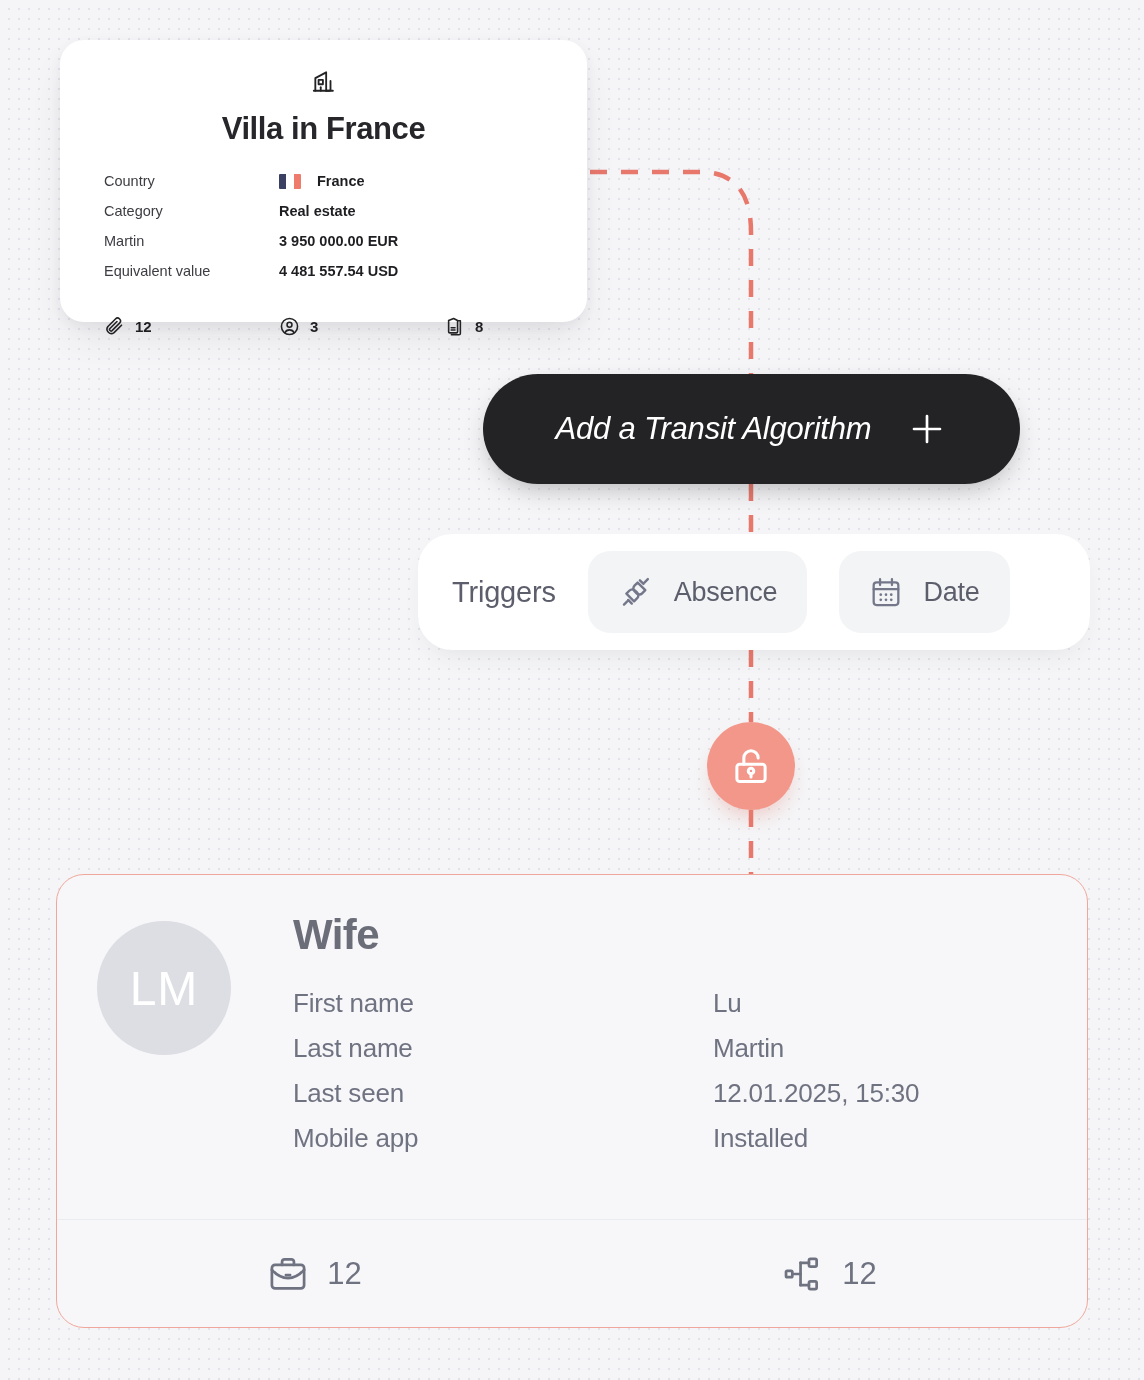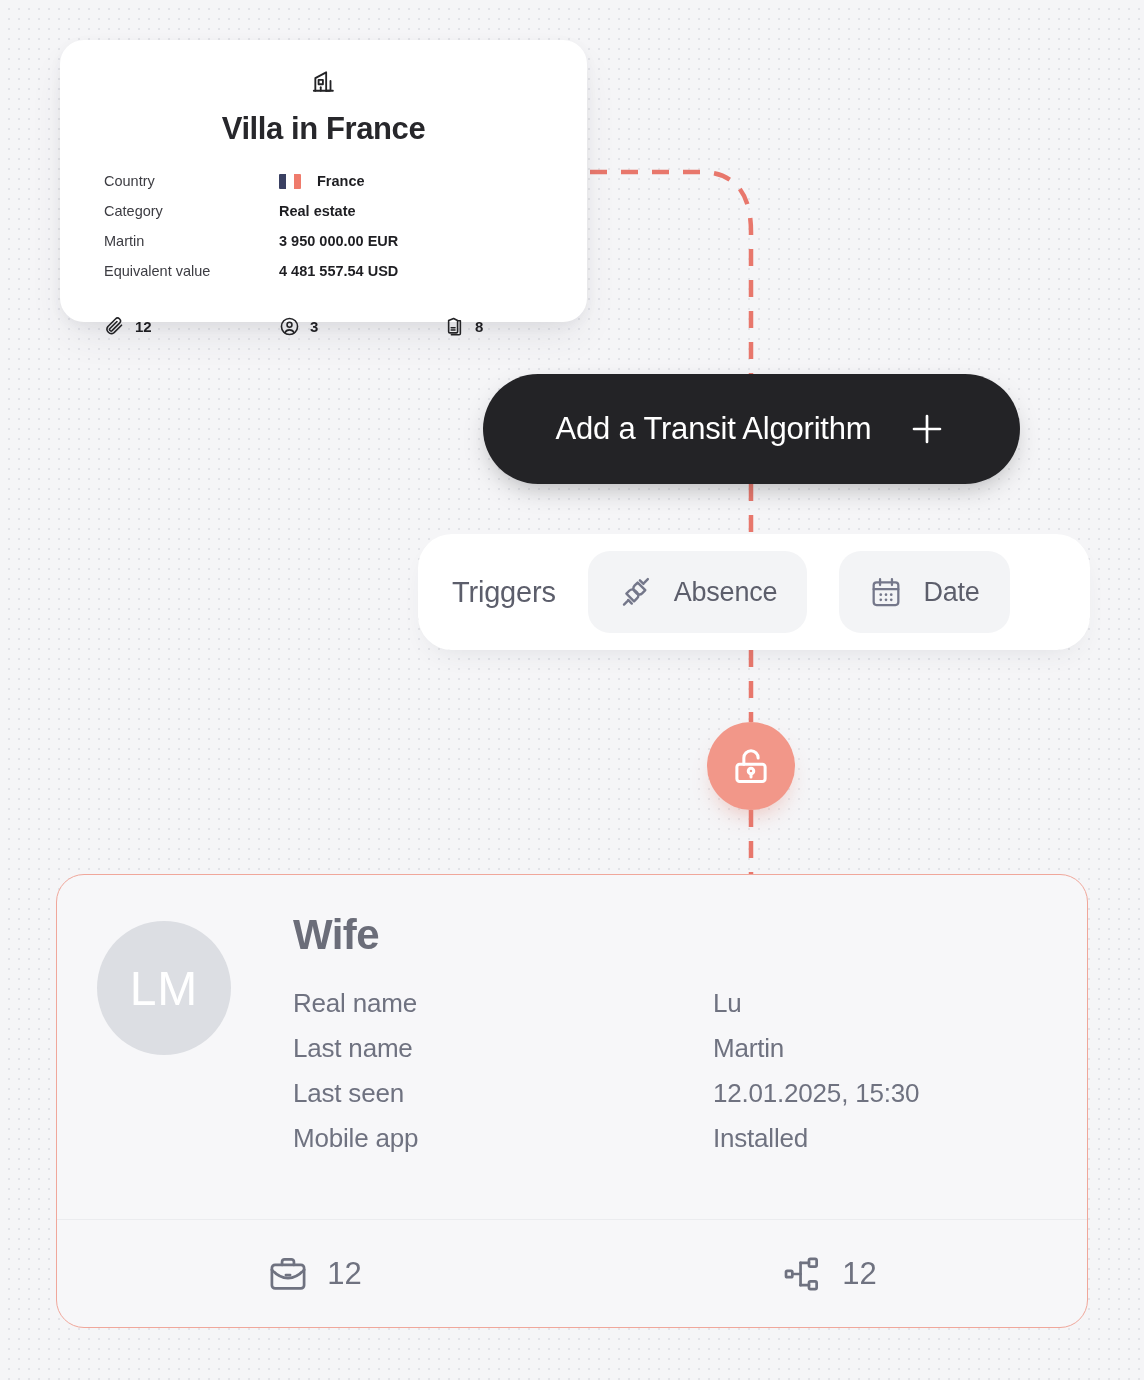--- a/index.html
+++ b/index.html
@@ -128,20 +128,21 @@
     background: #232326;
     border-radius: 55px;
     border: none;
     display: flex;
     align-items: center;
     justify-content: center;
     gap: 36px;
     cursor: pointer;
     z-index: 3;
     box-shadow: 0 10px 26px -8px rgba(35,35,38,0.35);
+    font-style: italic;
   }
 
   .add-algo-btn .label {
     color: #ffffff;
     font-size: 31px;
     font-weight: 400;
     letter-spacing: -0.2px;
   }
 
   
@@ -447,21 +448,21 @@
     <div class="person-body">
 
       <div class="avatar">
         <span>LM</span>
       </div>
 
       <div class="person-info">
         <div class="person-role">Wife</div>
 
         <div class="person-row">
-          <span class="lbl">Real name</span>
+          <span class="lbl">First name</span>
           <span class="val">Lu</span>
         </div>
 
         <div class="person-row">
           <span class="lbl">Last name</span>
           <span class="val">Martin</span>
         </div>
 
         <div class="person-row">
           <span class="lbl">Last seen</span>

